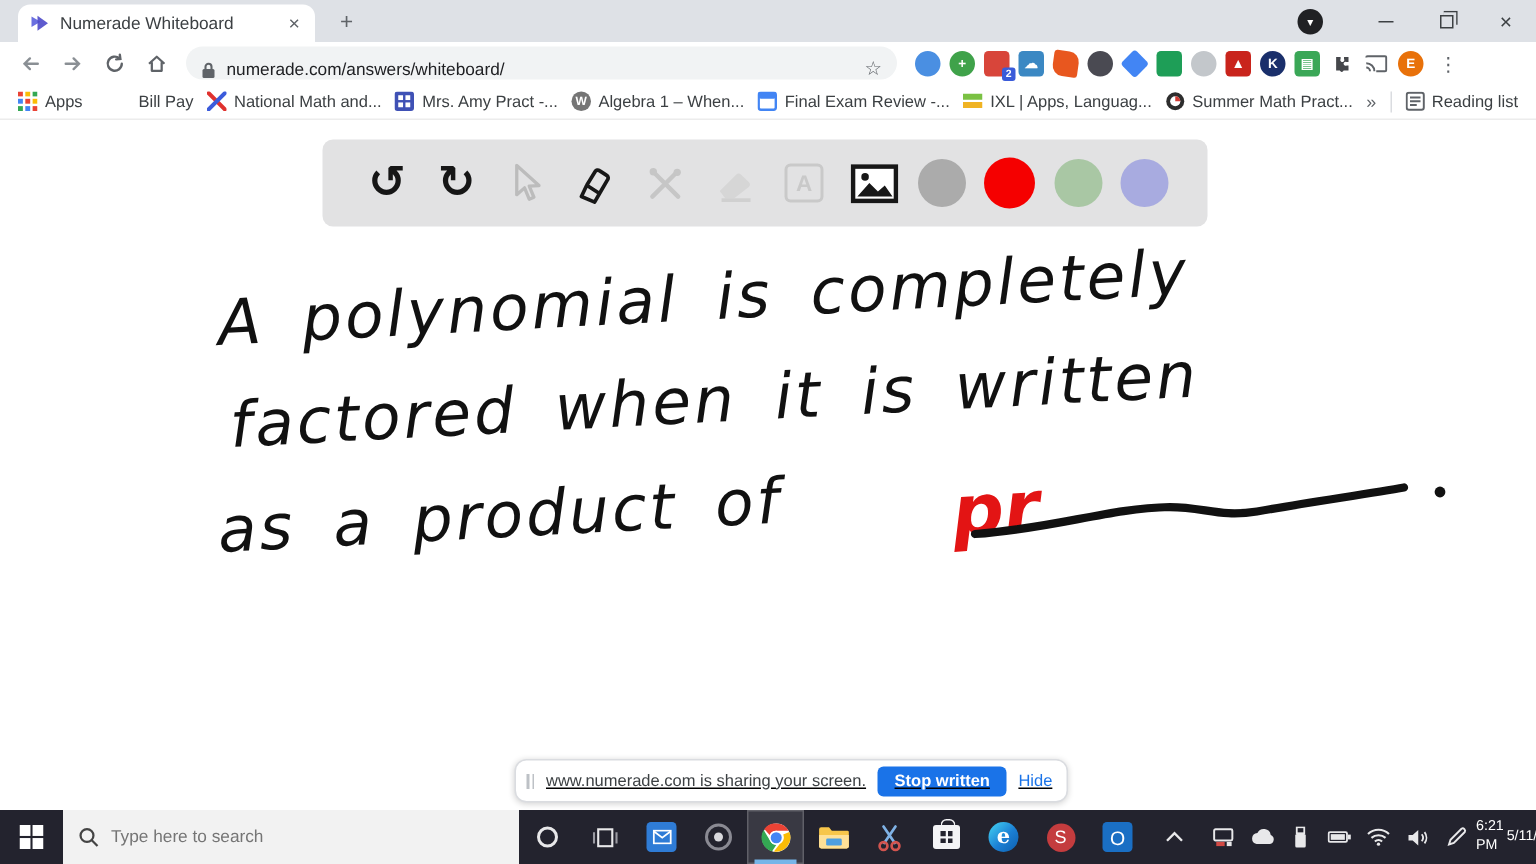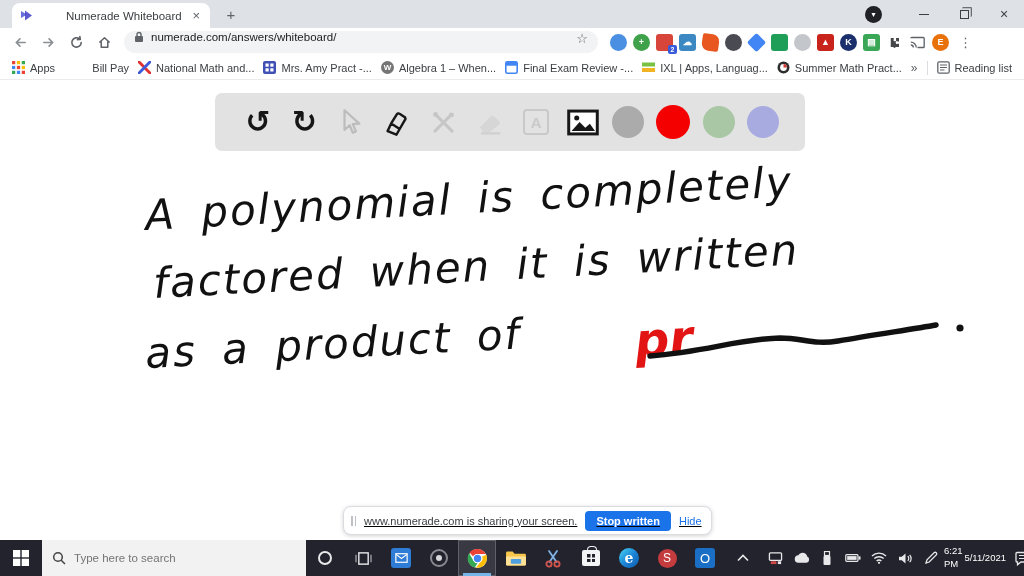--- a/index.html
+++ b/index.html
@@ -4,37 +4,37 @@
 <style>
   * { margin:0; padding:0; box-sizing:border-box; }
   html,body { width:1024px; height:576px; overflow:hidden; background:#fff;
               font-family:"Liberation Sans", sans-serif; }
   .screen { width:1024px; height:576px; display:flex; flex-direction:column; position:relative; }
 
   
   .titlebar { height:28px; background:#dee1e6; position:relative; flex:none; }
   .tab { position:absolute; left:12px; top:3px; width:198px; height:25px; background:#fff;
          border-radius:8px 8px 0 0; display:flex; align-items:center; padding:0 8px; gap:7px; }
-  .tab-title { font-size:11.5px; color:#3c4043; flex:1; white-space:nowrap; overflow:hidden;margin-left:26px; }
+  .tab-title { font-size:11.5px; color:#3c4043; flex:1; white-space:nowrap; overflow:hidden; }
   .tab-close { font-size:13px; color:#5f6368; line-height:1; padding:0 2px; }
   .newtab-btn { position:absolute; left:222px; top:6px; width:18px; height:18px; color:#5f6368;
                 font-size:15px; text-align:center; line-height:17px; }
   .win-controls { position:absolute; right:0; top:0; height:28px; display:flex; align-items:center; }
   .profile-circle { width:17px; height:17px; border-radius:50%; background:#202124; color:#fff;
                     font-size:8px; display:flex; align-items:center; justify-content:center; margin-right:22px; }
   .wc-btn { width:40px; height:28px; display:flex; align-items:center; justify-content:center; color:#3c4043; }
   .wc-min { width:10px; border-top:1.4px solid #3c4043; height:0; }
   .wc-restore { width:9px; height:9px; border:1.2px solid #3c4043; box-shadow:2px -2px 0 -0.2px #dee1e6, 2.6px -2.6px 0 0.1px #3c4043; }
   .wc-close { font-size:14px; }
 
   
   .navbar { height:28px; background:#fff; display:flex; align-items:center; padding:0 8px; gap:4px; flex:none; }
   .nav-ic { width:24px; height:24px; display:flex; align-items:center; justify-content:center; flex:none; }
   .omnibox { width:474px; height:22px; background:#f1f3f4; border-radius:11px; display:flex;
-             align-items:flex-start; padding:0 10px; gap:7px; margin-left:4px; flex:none; }
+             align-items:flex-end; padding:0 10px; gap:7px; margin-left:4px; flex:none; }
   .url-text { font-size:11.5px; color:#202124; flex:1; white-space:nowrap; overflow:hidden; }
   .star { font-size:13px; color:#5f6368; }
   .ext-row { display:flex; align-items:center; gap:6px; margin-left:8px; flex:none; }
   .ext { width:17px; height:17px; display:flex; align-items:center; justify-content:center;
          font-size:9px; font-weight:bold; color:#fff; position:relative; flex:none; }
   .c { border-radius:50%; } .sq { border-radius:3px; }
   .ext .badge { position:absolute; right:-4px; bottom:-3px; background:#3a5bd9; color:#fff; font-size:7px;
                 font-weight:bold; width:9px; height:9px; border-radius:2px; line-height:9px; text-align:center; }
   .menu-dots { font-size:13px; color:#5f6368; margin-left:6px; letter-spacing:0; }
 
@@ -69,21 +69,21 @@
   .stop-btn { background:#1a73e8; color:#fff; font-size:11px; font-weight:bold; border:none;
               border-radius:4px; padding:4px 11px; white-space:nowrap; }
   .hide-link { color:#1a73e8; font-size:11px; white-space:nowrap; }
 
   
   .taskbar { height:36px; background:#23232e; display:flex; align-items:stretch; flex:none; color:#e8e8ea; }
   .tb-slot { width:38px; display:flex; align-items:center; justify-content:center; flex:none; position:relative; }
   .tb-slot.start { width:42px; }
   .tb-slot.active { background:rgba(255,255,255,.10); box-shadow:inset 0 0 0 1px rgba(255,255,255,.20); }
   .tb-slot.active::after { content:""; position:absolute; left:5px; right:5px; bottom:0; height:3px; background:#76b5e8; }
-  .tb-search { width:264px; background:#f2f2f2; display:flex; align-items:center; gap:8px; padding:0 10px; flex:none; }
+  .tb-search { width:304px; background:#f2f2f2; display:flex; align-items:center; gap:8px; padding:0 10px; flex:none; }
   .tb-search input { border:none; outline:none; background:transparent; font-size:11.5px; color:#1b1b1b; width:200px;
                      font-family:"Liberation Sans", sans-serif; }
   .tray { margin-left:auto; display:flex; align-items:stretch; }
   .tray-slot { width:26px; display:flex; align-items:center; justify-content:center; flex:none; }
   .clock { width:62px; display:flex; flex-direction:row; align-items:center; justify-content:center;
            font-size:9.5px; line-height:1.35; color:#fff; flex:none; }
   .action-slot { width:34px; display:flex; align-items:center; justify-content:center; position:relative; flex:none; }
 
   
   .mail-ic { width:20px; height:20px; background:#2f7cd6; border-radius:3px; display:flex; align-items:center; justify-content:center; }

